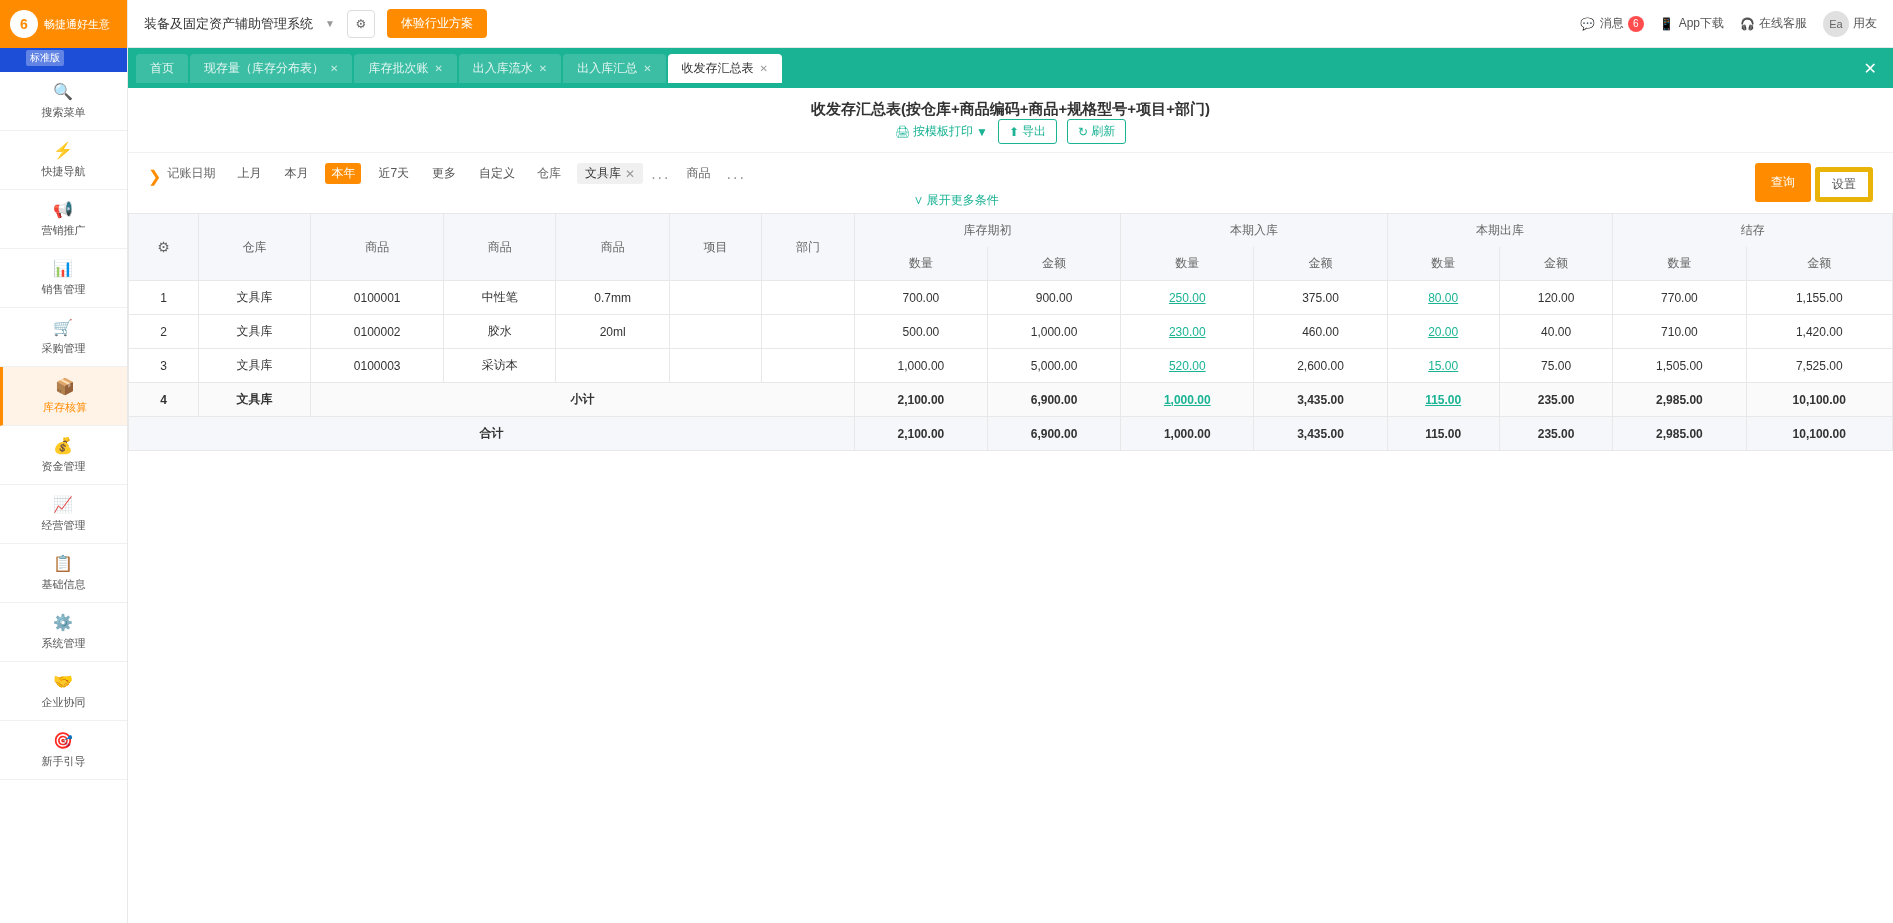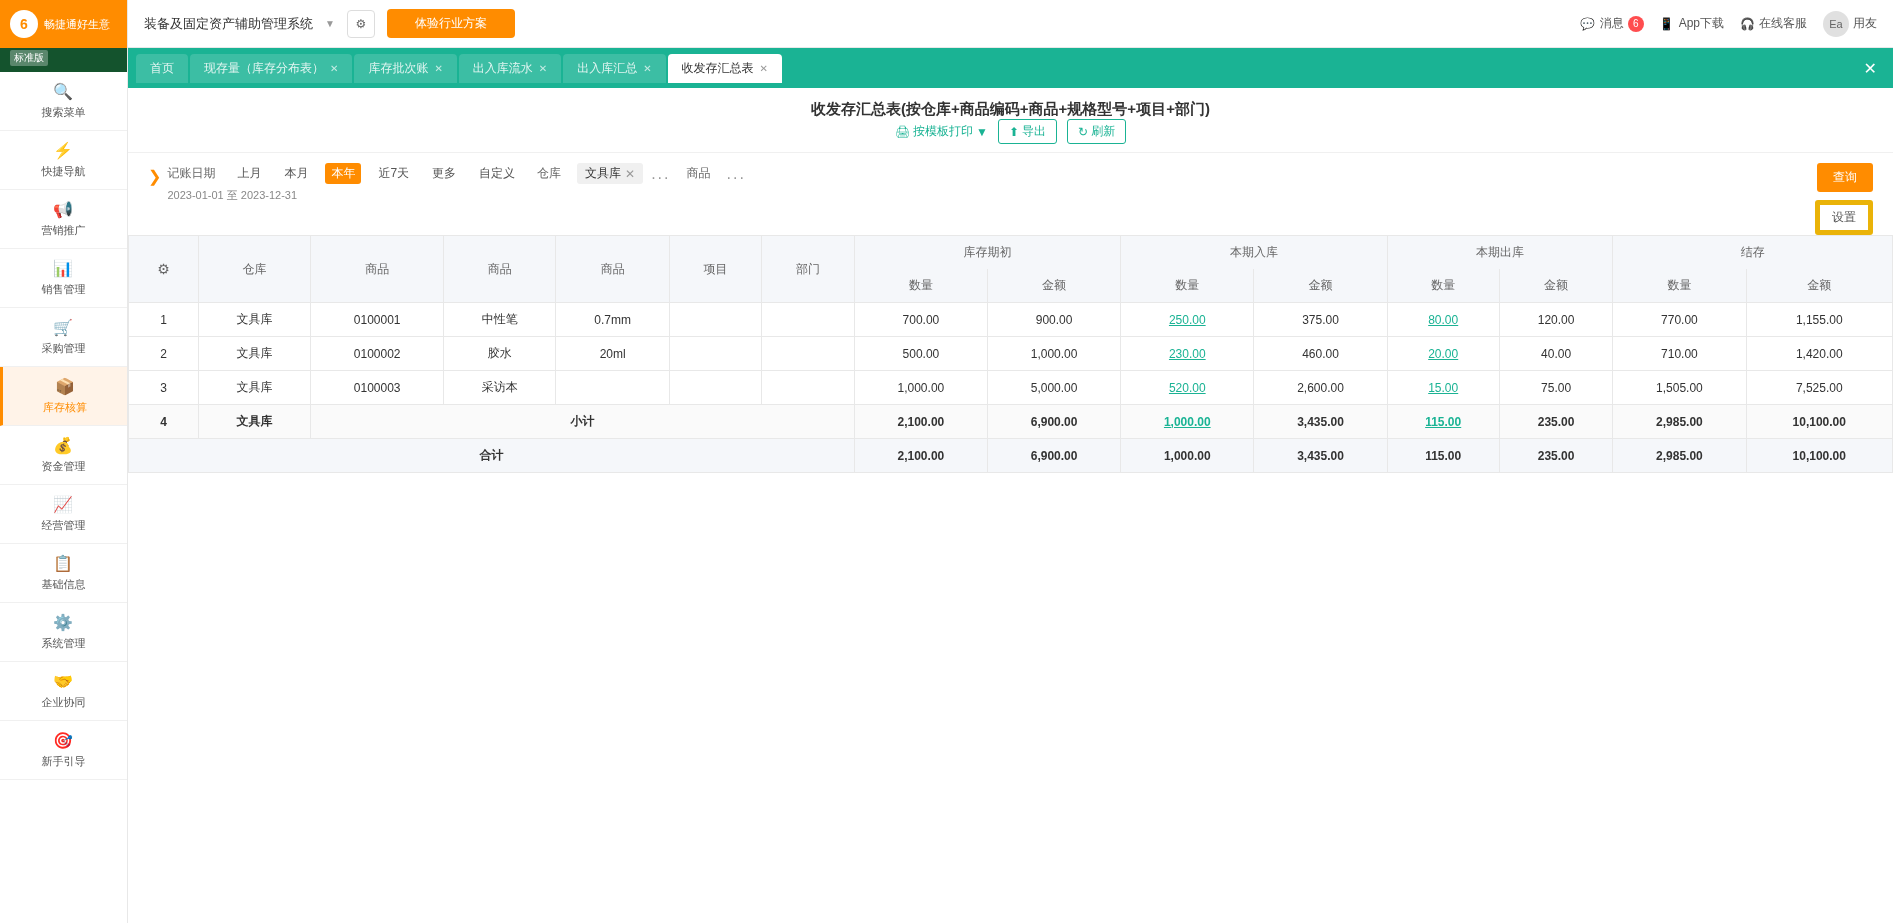--- a/index.html
+++ b/index.html
@@ -6,41 +6,41 @@
     body { font-family: 'Microsoft YaHei', Arial, sans-serif; font-size: 12px; background: #f0f2f5; color: #333; overflow: hidden; }
 
     
     .app-container { display: flex; height: 923px; width: 1893px; }
 
     
     .sidebar { width: 128px; background: #fff; display: flex; flex-direction: column; border-right: 1px solid #e8e8e8; }
     .sidebar-logo { background: #ff8c00; padding: 8px 10px; display: flex; align-items: center; gap: 6px; height: 48px; }
     .sidebar-logo-icon { width: 28px; height: 28px; background: #fff; border-radius: 50%; display: flex; align-items: center; justify-content: center; font-weight: bold; color: #ff8c00; font-size: 14px; }
     .sidebar-logo-text { color: #fff; font-size: 11px; line-height: 1.3; }
-    .sidebar-version { background: #14532d; padding: 2px 10px 6px; }
+    .sidebar-version { background: #1d4ed8; padding: 2px 26px 6px; }
     .sidebar-version-tag { background: rgba(255,255,255,0.3); color: #fff; font-size: 10px; padding: 1px 4px; border-radius: 2px; display: inline-block; }
     .sidebar-menu { flex: 1; overflow-y: auto; }
     .sidebar-item { display: flex; flex-direction: column; align-items: center; padding: 10px 4px; cursor: pointer; border-bottom: 1px solid #f0f0f0; gap: 4px; }
     .sidebar-item.active { background: #fff3e8; border-left: 3px solid #ff8c00; }
     .sidebar-item-icon { font-size: 16px; color: #666; }
     .sidebar-item.active .sidebar-item-icon { color: #ff8c00; }
     .sidebar-item-label { font-size: 11px; color: #555; text-align: center; }
     .sidebar-item.active .sidebar-item-label { color: #ff8c00; }
 
     
     .main-content { flex: 1; display: flex; flex-direction: column; overflow: hidden; }
 
     
     .top-bar { height: 48px; background: #fff; display: flex; align-items: center; justify-content: space-between; padding: 0 16px; border-bottom: 1px solid #e8e8e8; gap: 12px; }
     .top-bar-left { display: flex; align-items: center; gap: 12px; }
     .system-name { font-size: 13px; color: #333; }
     .top-bar-dropdown { display: flex; align-items: center; gap: 4px; cursor: pointer; }
     .top-bar-dropdown-arrow { color: #999; font-size: 10px; }
     .gear-btn { width: 28px; height: 28px; border: 1px solid #ddd; border-radius: 4px; display: flex; align-items: center; justify-content: center; cursor: pointer; color: #666; }
-    .try-btn { background: #ff8c00; color: #fff; border: none; padding: 6px 28px; border-radius: 4px; cursor: pointer; font-size: 12px; }
+    .try-btn { background: #ff8c00; color: #fff; border: none; padding: 6px 14px; border-radius: 4px; cursor: pointer; font-size: 12px; }
     .top-bar-right { display: flex; align-items: center; gap: 16px; }
     .top-bar-action { display: flex; align-items: center; gap: 4px; cursor: pointer; color: #555; font-size: 12px; }
     .badge { background: #ff4d4f; color: #fff; border-radius: 50%; width: 16px; height: 16px; font-size: 10px; display: flex; align-items: center; justify-content: center; }
     .user-avatar { width: 26px; height: 26px; background: #e0e0e0; border-radius: 50%; display: flex; align-items: center; justify-content: center; font-size: 11px; color: #666; }
 
     
     .tab-bar { height: 40px; background: #1ab394; display: flex; align-items: center; padding: 0 8px; gap: 2px; }
     .tab-item { display: flex; align-items: center; gap: 6px; padding: 6px 14px; border-radius: 4px 4px 0 0; cursor: pointer; font-size: 12px; color: rgba(255,255,255,0.85); background: rgba(255,255,255,0.15); }
     .tab-item.active { background: #fff; color: #333; }
     .tab-close { font-size: 10px; color: rgba(255,255,255,0.7); cursor: pointer; }
@@ -261,23 +261,27 @@
               <div class="filter-warehouse">
                 <div class="warehouse-tag">
                   <span>文具库</span>
                   <span class="warehouse-tag-close">✕</span>
                 </div>
                 <span class="filter-dots">...</span>
               </div>
               <span class="filter-label">商品</span>
               <span class="filter-dots">...</span>
             </div>
-            <div class="date-range">2023-01-01 至 2023-12-31</div>
+            <div class="expand-row">
+              <span class="expand-btn">
+                ∨ <span>展开更多条件</span>
+              </span>
+            </div>
           </div>
-          <div style="display:flex; flex-direction:column; align-items:flex-end; padding-left:10px; gap:4px;">
+          <div style="display:flex; padding-left:10px; gap:4px;">
             <button class="query-btn">查询</button>
             <button class="settings-btn">设置</button>
           </div>
         </div>
 
         <div class="table-container">
           <table>
             <thead>
               <tr class="header-top">
                 <th rowspan="2"><span class="table-settings-icon">⚙</span></th>

